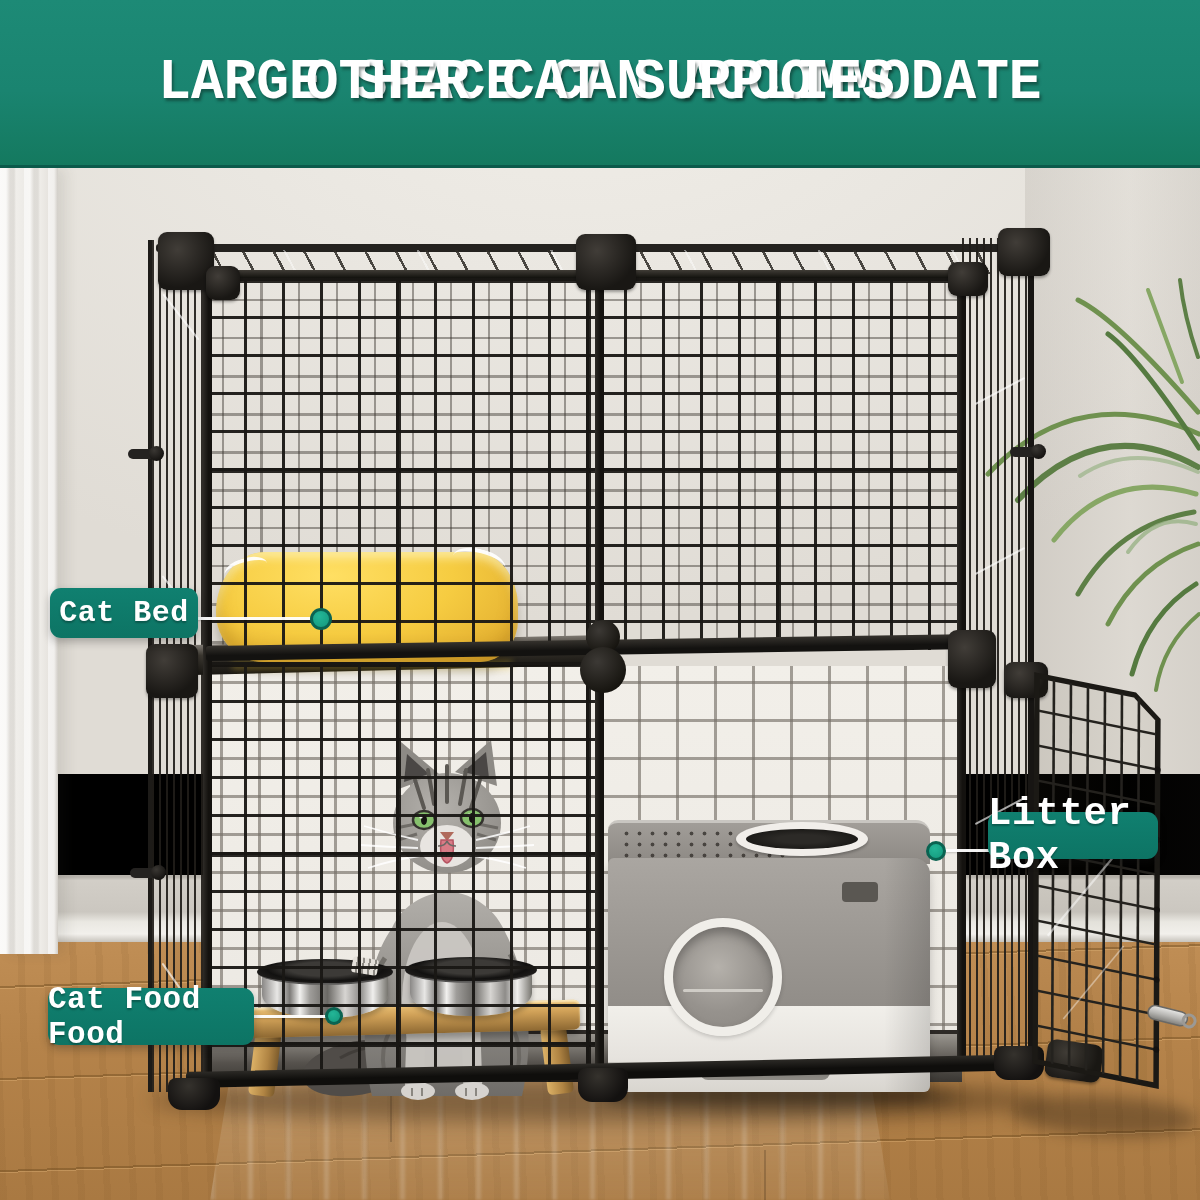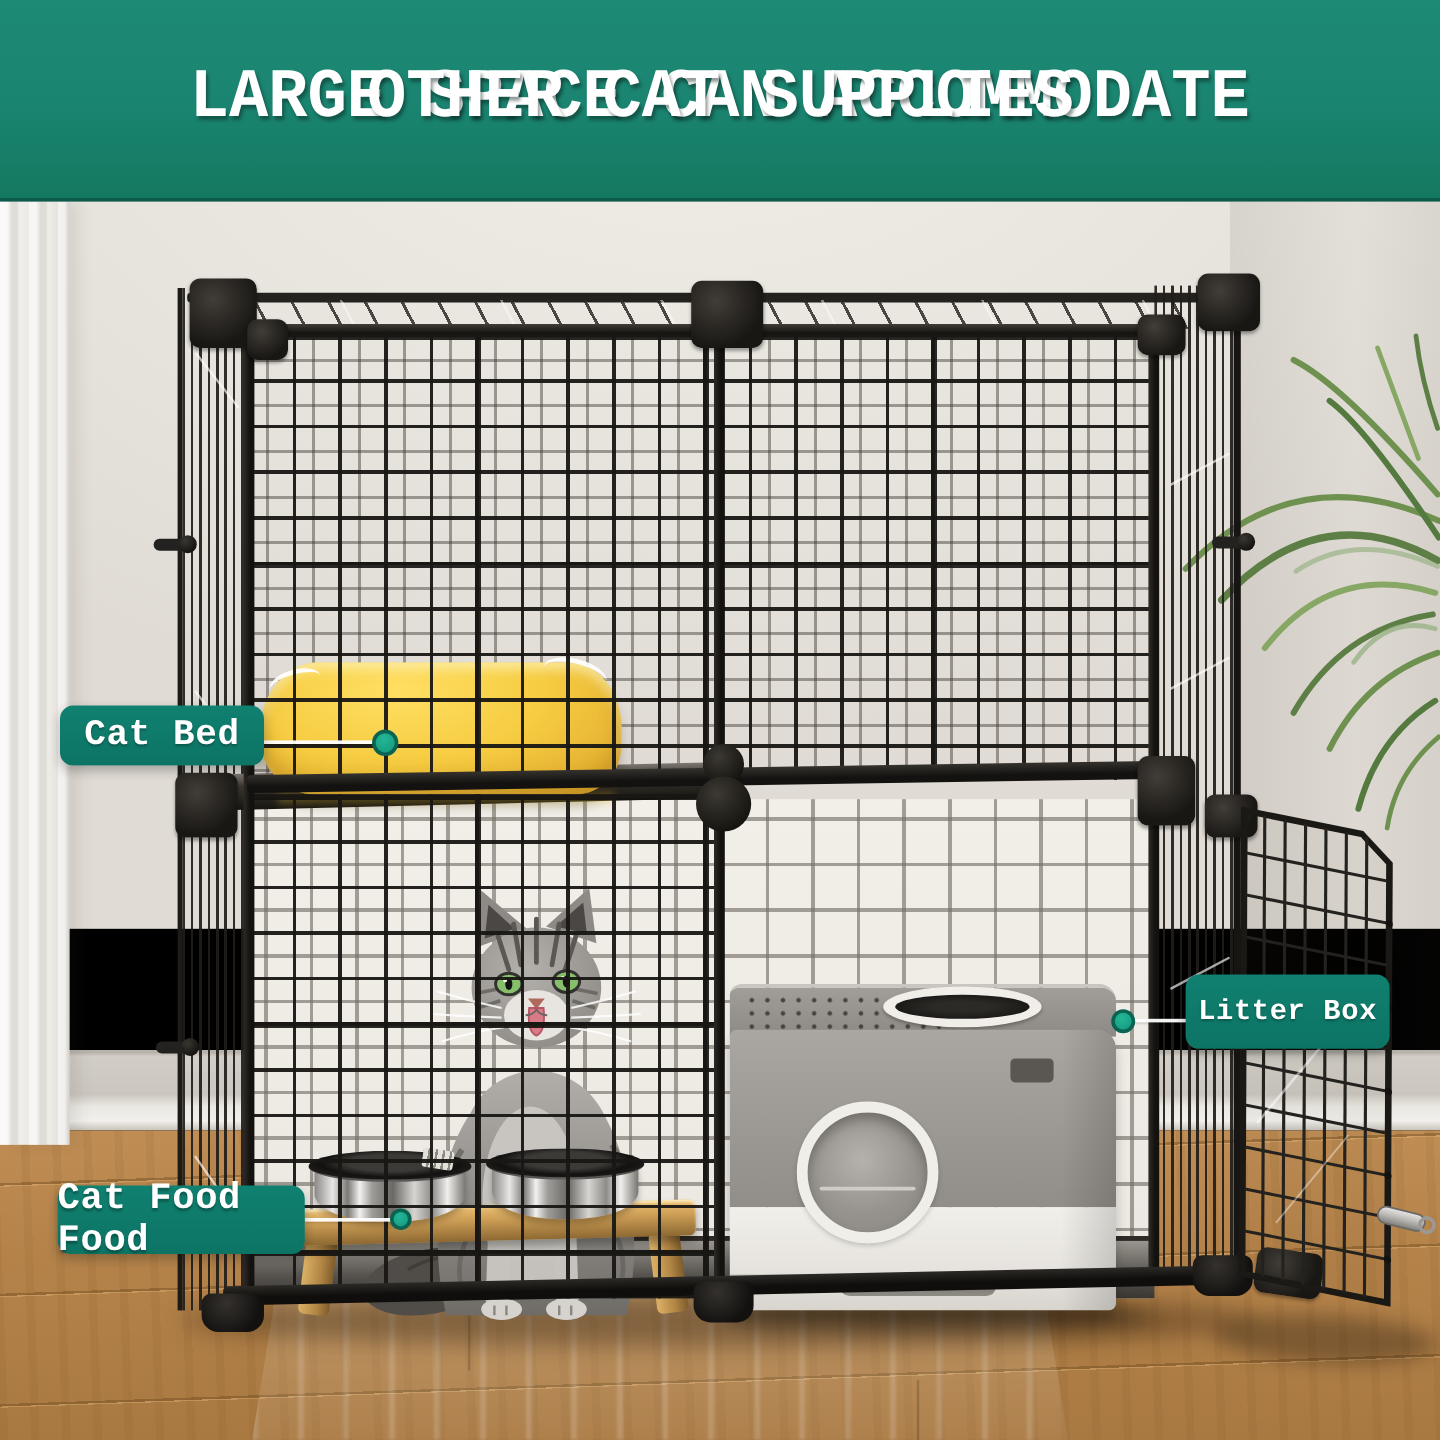--- a/index.html
+++ b/index.html
@@ -162,22 +162,22 @@
   #door-svg{left:1000px;top:640px;}
 
   
   .callout-line{height:3px;background:rgba(255,255,255,0.95);box-shadow:0 1px 2px rgba(0,0,0,0.18);}
   .callout-dot{border-radius:50%;border:3px solid rgba(9,92,75,0.9);
     background:radial-gradient(circle at 40% 32%, #23b697, #12907489);background-color:#16a085;}
   .callout-label{background:linear-gradient(180deg,#108070,#0d7464);color:#fff;font-weight:700;
     display:flex;align-items:center;justify-content:center;border-radius:11px;
     box-shadow:0 4px 9px rgba(20,20,20,0.28);text-shadow:0 2px 2px rgba(0,0,0,0.28);
     letter-spacing:0.5px;z-index:35;}
-  #lbl-bed{left:50px;top:588px;width:170px;height:50px;font-size:30px;}
-  #lbl-litter{left:988px;top:812px;width:170px;height:62px;font-size:24px;}
+  #lbl-bed{left:50px;top:588px;width:148px;height:50px;font-size:30px;}
+  #lbl-litter{left:988px;top:812px;width:170px;height:47px;font-size:39px;}
   #lbl-bowl{left:48px;top:988px;width:206px;height:57px;font-size:31px;}
   .z1{z-index:1}.z2{z-index:2}.z3{z-index:3}.z4{z-index:4}.z5{z-index:5}
   .z6{z-index:6}.z7{z-index:7}.z8{z-index:8}.z9{z-index:9}.z10{z-index:10}
   .z12{z-index:12}.z14{z-index:14}.z30{z-index:30}
 </style>
 </head>
 <body>
 
 <div id="stage">
 

